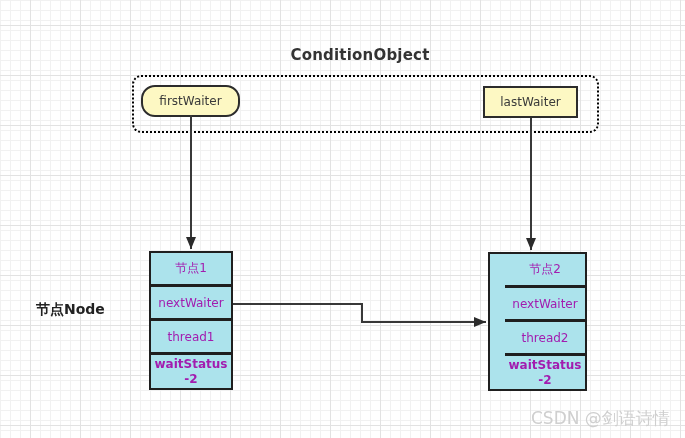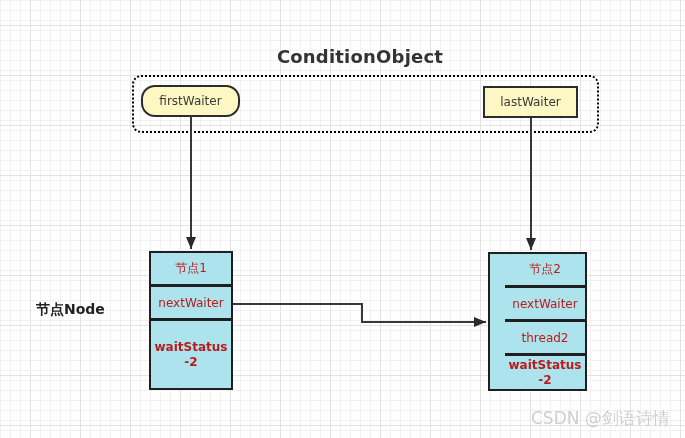--- a/index.html
+++ b/index.html
@@ -12,21 +12,21 @@
     background-image:
       linear-gradient(#e2e2e2 1px, transparent 1px),
       linear-gradient(90deg, #e2e2e2 1px, transparent 1px),
       linear-gradient(#f1f1f1 1px, transparent 1px),
       linear-gradient(90deg, #f1f1f1 1px, transparent 1px);
     background-size:50px 50px,50px 50px,10px 10px,10px 10px;
     background-position:0 25px,30px 0,0 0,0 0;
   }
   .title{
     position:absolute;left:243px;top:46px;width:234px;
-    text-align:center;font-size:18px;font-weight:bold;color:#333;
+    text-align:center;font-size:15px;font-weight:bold;color:#333;
     letter-spacing:.2px;
   }
   .dotted-box{
     position:absolute;left:132px;top:75px;width:463px;height:54px;
     border:2px dotted #000;border-radius:9px;
   }
   .waiter{
     position:absolute;height:28px;
     background:var(--waiter-fill,#fdf8c3);
     border:2px solid #2c2c2c;
@@ -43,21 +43,21 @@
     position:absolute;width:80px;height:135px;
     background:var(--node-fill,#ace3ec);
     border:2px solid #1f1f1f;
     display:flex;flex-direction:column;
   }
   .node.n1{left:149px;top:251px;}
   .node.n2{left:488px;top:252px;padding-left:15px;}
   .cell{
     flex:0 0 31px;
     display:flex;align-items:center;justify-content:center;
-    font-size:12px;color:#b91c1c;
+    font-size:12px;color:#a21caf;
     border-top:3px solid #1f1f1f;
   }
   .cell.head{border-top:none;}
   .cell.wait{flex:1 1 auto;flex-direction:column;line-height:15px;font-weight:bold;}
   .arrows{position:absolute;left:0;top:0;pointer-events:none;}
   .arrows path{stroke:#383838;stroke-width:2;fill:none;}
   .watermark{
     position:absolute;left:531px;top:407px;width:146px;
     font-size:17px;color:#cfcfcf;white-space:nowrap;
   }
@@ -76,20 +76,21 @@
   </div>
   <div class="waiter last">
     <span>lastWaiter</span>
   </div>
 
   <div class="side-label">节点Node</div>
 
   <div class="node n1">
     <div class="cell head">节点1</div>
     <div class="cell">nextWaiter</div>
+    <div class="cell">thread1</div>
     <div class="cell wait">
       <span>waitStatus</span>
       <span>-2</span>
     </div>
   </div>
 
   <div class="node n2">
     <div class="cell head">节点2</div>
     <div class="cell">nextWaiter</div>
     <div class="cell">thread2</div>

